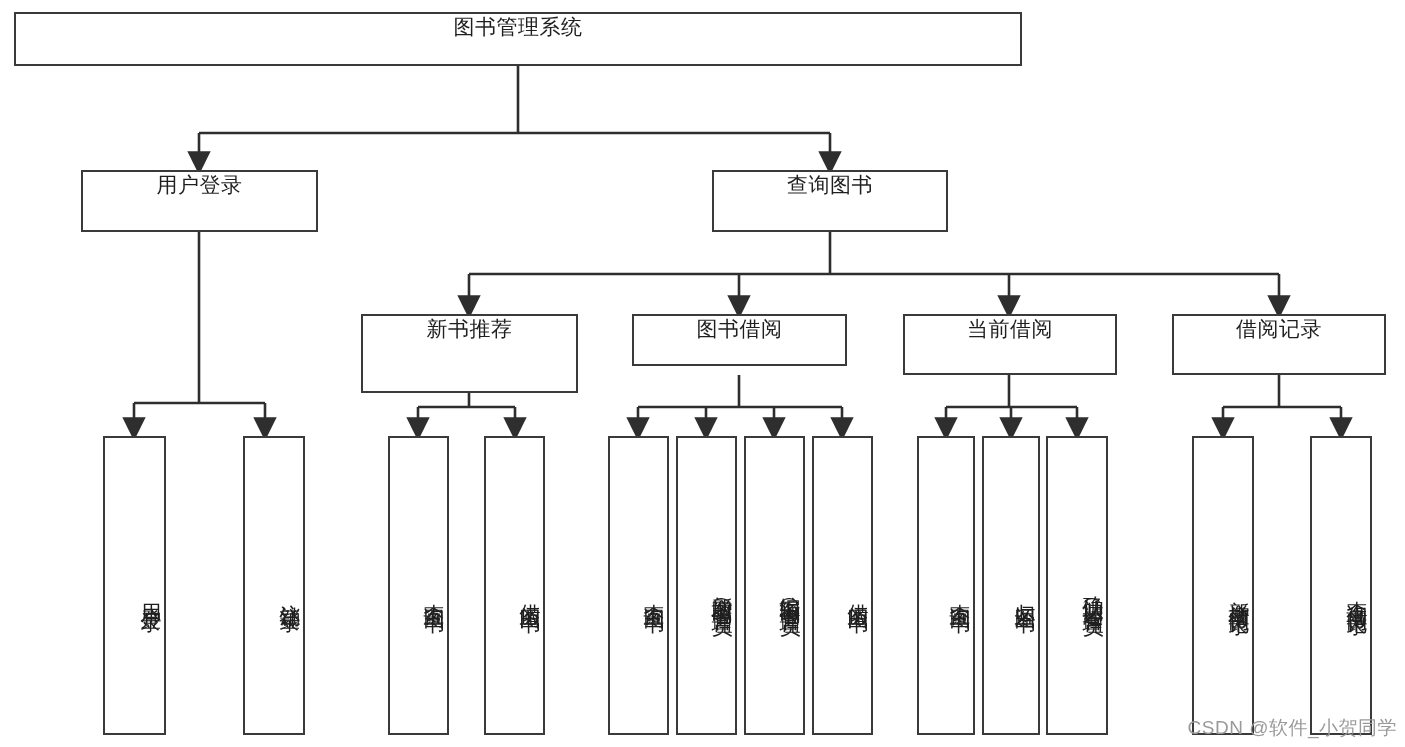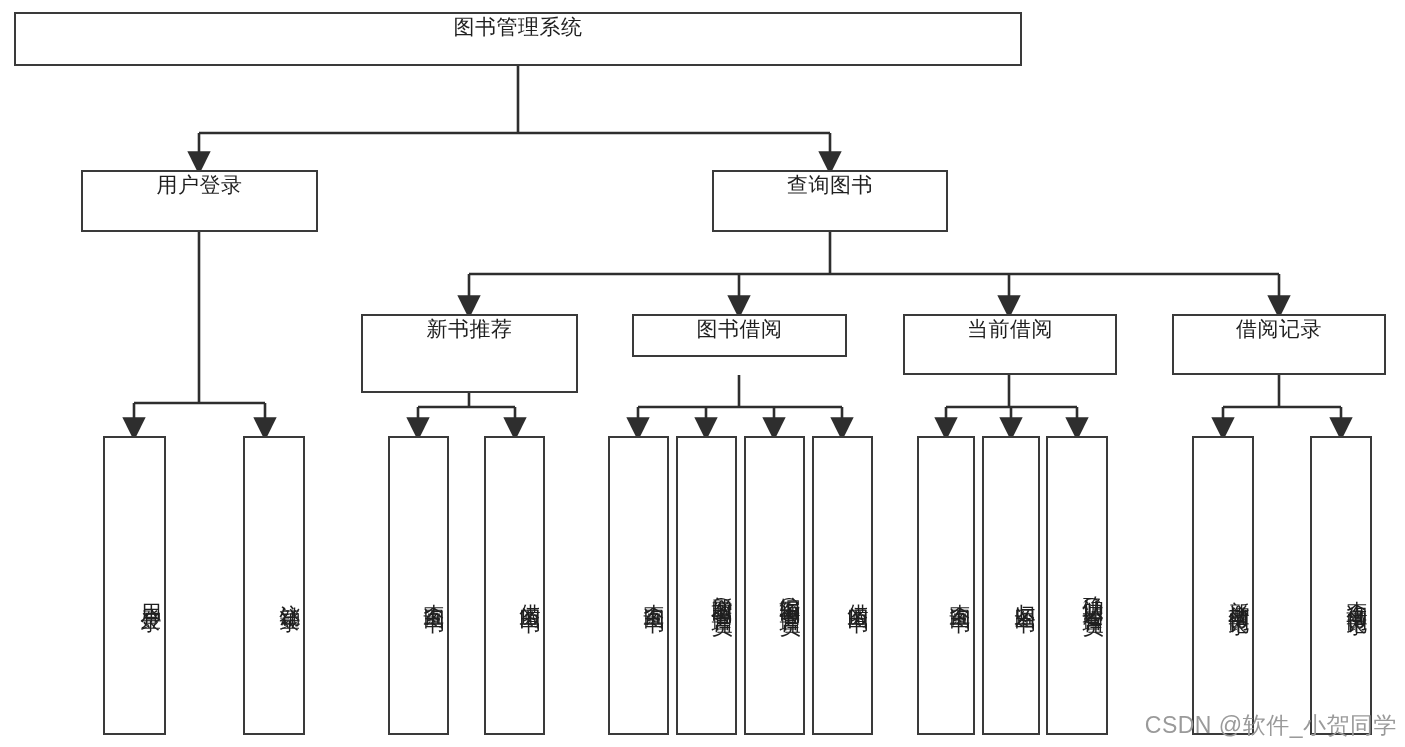--- a/index.html
+++ b/index.html
@@ -57,21 +57,21 @@
   .node.vertical .label {
     writing-mode: vertical-rl;
     text-orientation: upright;
     display: block;
     white-space: nowrap;
   }
   .watermark {
     position: absolute;
     right: 8px;
     bottom: 6px;
-    font-size: 23px;
+    font-size: 19px;
     color: #9a9a9a;
     letter-spacing: 0.5px;
     z-index: 3;
     white-space: nowrap;
   }
 </style>
 </head>
 <body>
 
 <div id="canvas">
@@ -138,21 +138,21 @@
   </div>
 
   <div class="node horizontal" style="left:712px; top:170px; width:236px; height:62px;">
     <span class="label">查询图书</span>
   </div>
 
   <div class="node horizontal" style="left:361px; top:314px; width:217px; height:79px;">
     <span class="label">新书推荐</span>
   </div>
 
-  <div class="node horizontal" style="left:632px; top:314px; width:215px; height:43px;">
+  <div class="node horizontal" style="left:632px; top:314px; width:215px; height:52px;">
     <span class="label">图书借阅</span>
   </div>
 
   <div class="node horizontal" style="left:1172px; top:314px; width:214px; height:61px;">
     <span class="label">借阅记录</span>
   </div>
 
   <div class="node horizontal" style="left:903px; top:314px; width:214px; height:61px;">
     <span class="label">当前借阅</span>
   </div>

